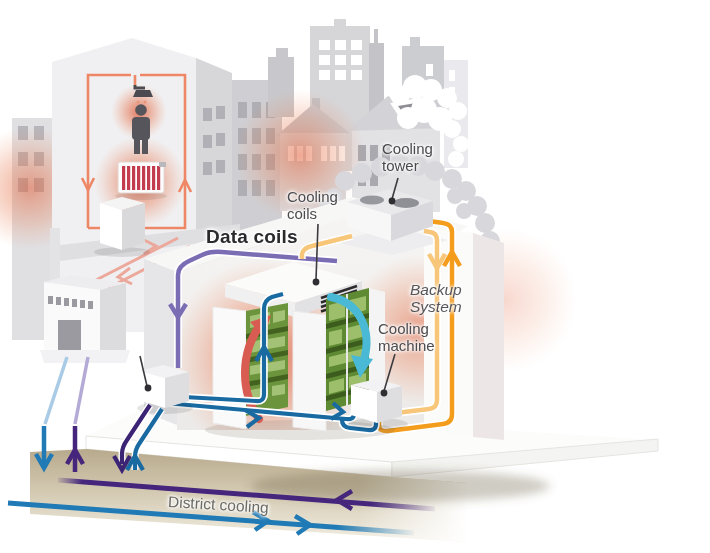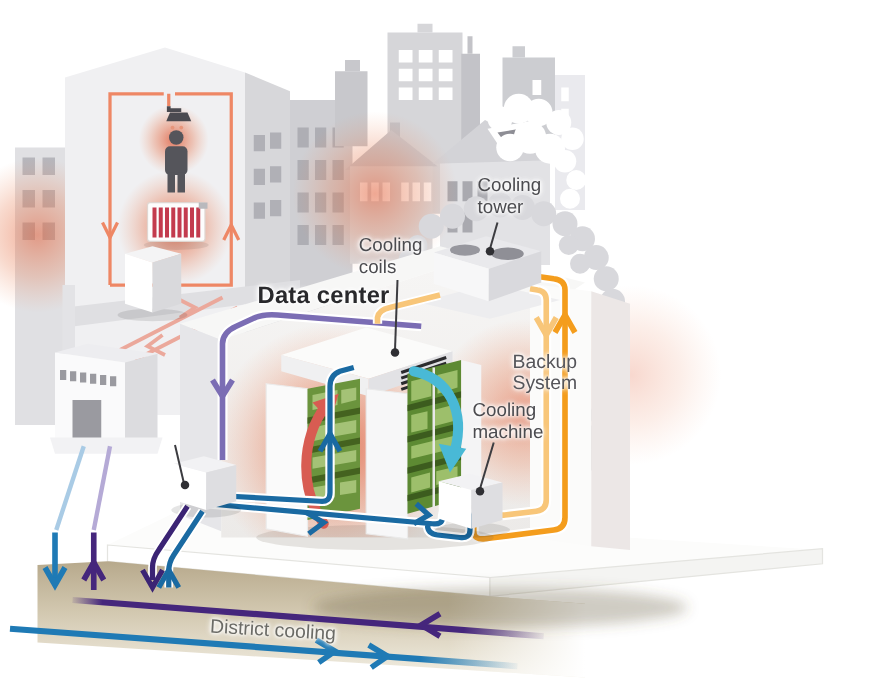--- a/index.html
+++ b/index.html
@@ -3,21 +3,21 @@
 <meta charset="utf-8">
 <style>
   html,body{margin:0;padding:0;background:#ffffff;}
   #stage{position:relative;width:710px;height:553px;overflow:hidden;
          font-family:"Liberation Sans","DejaVu Sans",sans-serif;background:#fff;}
   #scene{position:absolute;left:0;top:0;}
   .lbl{position:absolute;color:var(--label-text);font-size:15px;line-height:1.1;
        white-space:pre-line;
        text-shadow:0 0 3px #fff,0 0 3px #fff,0 0 5px #fff,0 0 6px #fff;}
   .lbl.title{font-size:19px;font-weight:bold;color:var(--title-text);letter-spacing:.2px;}
-  .lbl.italic{font-size:15.5px;color:#55555a;}
+  .lbl.italic{font-style:italic;font-size:15.5px;color:#55555a;}
   .lbl.district{color:#6b6b66;font-size:15.5px;transform:rotate(3.4deg);}
 </style>
 </head>
 <body>
 
 <div id="stage">
 <svg id="scene" width="710" height="553" viewBox="0 0 710 553">
   <defs>
     <radialGradient id="glow" cx="50%" cy="50%" r="50%">
       <stop offset="0%" stop-color="#e2603a" stop-opacity=".55"></stop>
@@ -455,19 +455,19 @@
         <circle cx="384" cy="393" r="3.4" fill="#2f2f33" stroke="none"></circle>
     <line x1="140" y1="356" x2="147" y2="386"></line>
         <circle cx="148" cy="388" r="3.4" fill="#2f2f33" stroke="none"></circle>
   </g>
 </svg>
 
 <div class="lbl" style="left:382px;top:141px;">Cooling
 tower</div>
 <div class="lbl" style="left:287px;top:189px;">Cooling
 coils</div>
-<div class="lbl title" style="left:206px;top:227px;">Data center</div>
+<div class="lbl title" style="left:206px;top:227px;">Data coils</div>
 <div class="lbl italic" style="left:410px;top:281px;">Backup
 System</div>
 <div class="lbl" style="left:378px;top:321px;">Cooling
 machine</div>
 <div class="lbl district" style="left:168px;top:496px;">District cooling</div>
 </div>
 
 </body></html>

